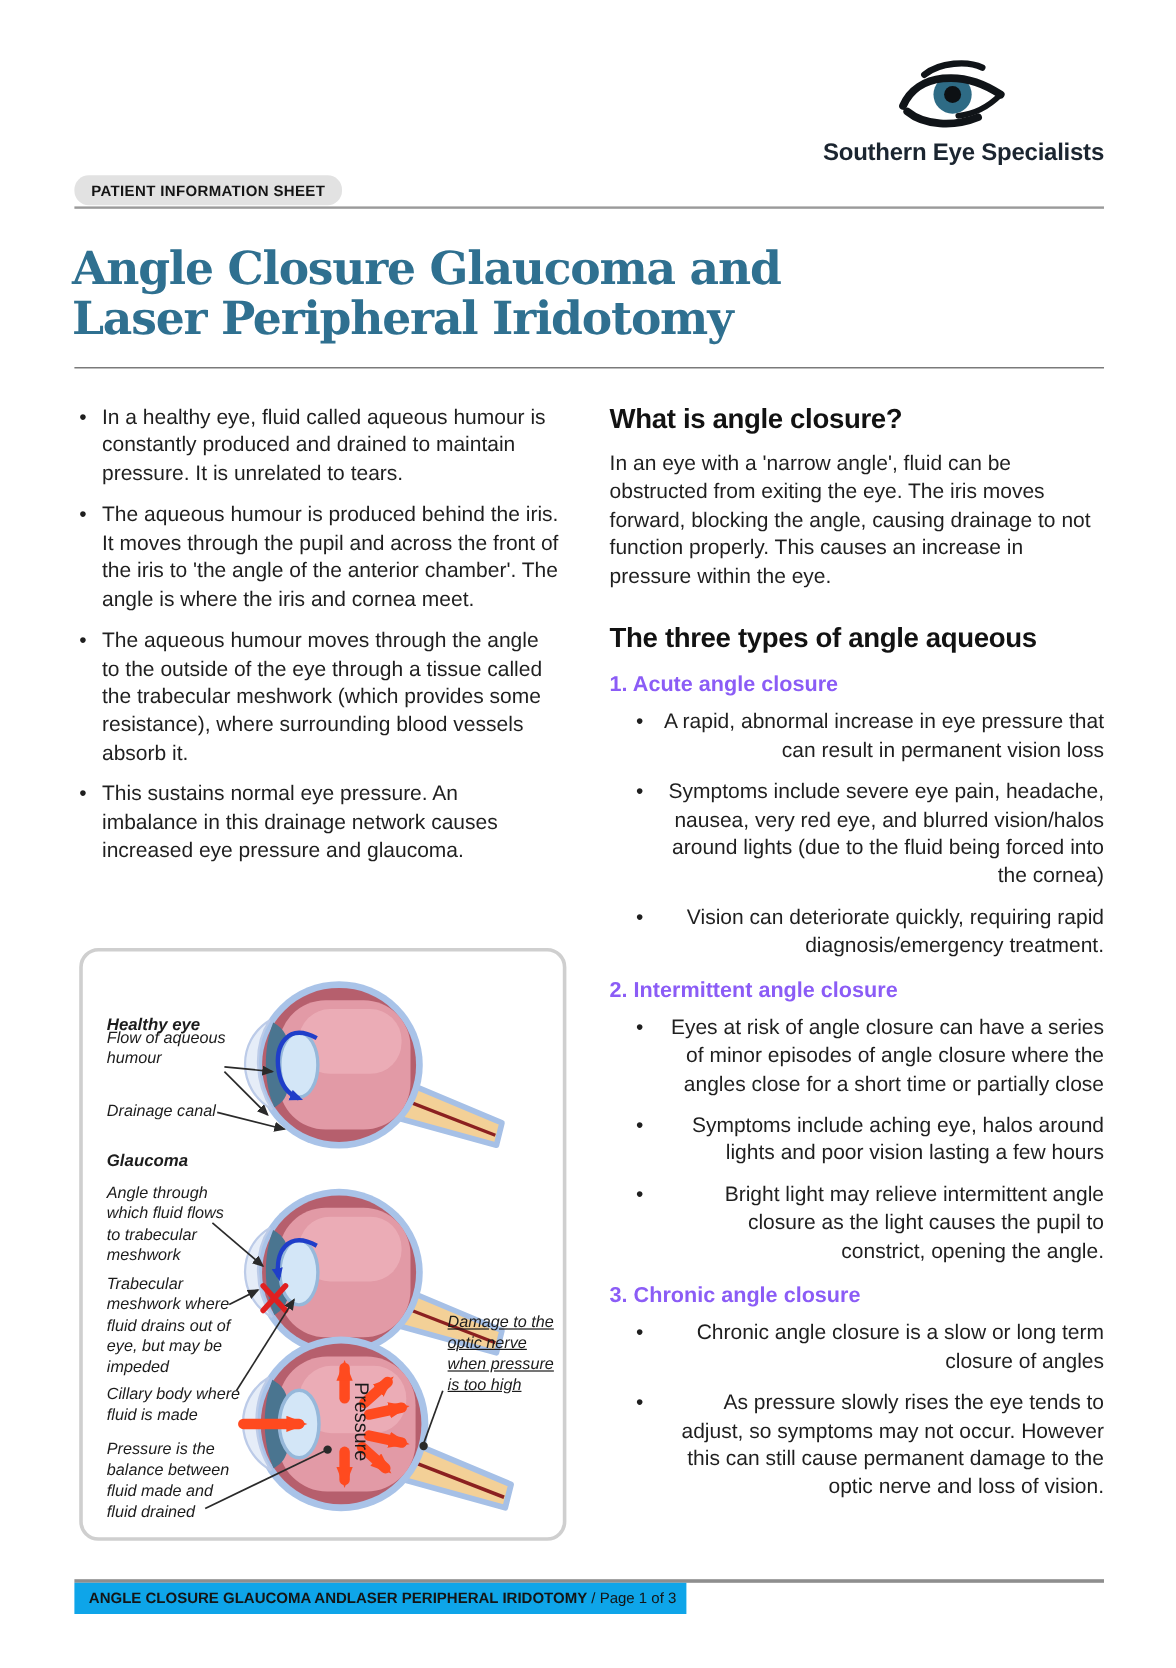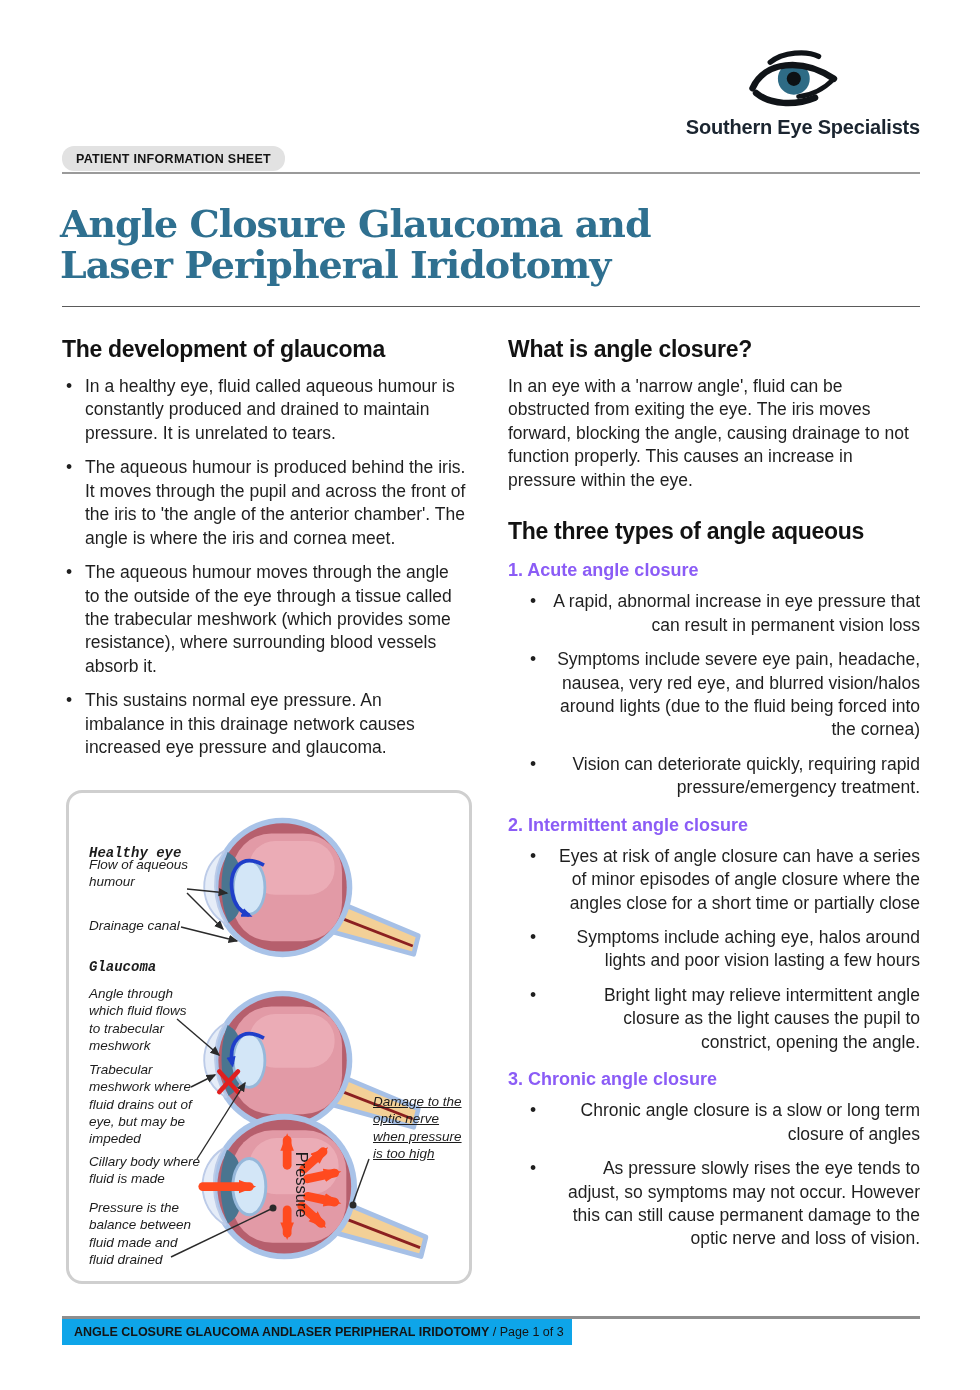--- a/index.html
+++ b/index.html
@@ -29,21 +29,21 @@
         font-size:17.5px;line-height:1.34;}
   ul.bullets > li::before{content:"\2022";position:absolute;left:4px;top:0;}
   #right-col ul.bullets{margin-left:18px;text-align:right;}
   #types-heading{margin-top:26px;}
   
   #diagram-box{position:absolute;left:66px;top:790px;width:400px;height:488px;
         border:3px solid #cfcfcf;border-radius:16px;background:#ffffff;}
   #diagram-svg{position:absolute;left:0;top:0;width:400px;height:488px;}
   .dg-label{position:absolute;font-size:13.5px;font-style:italic;line-height:1.28;
         color:#1c1c1c;width:118px;}
-  .dg-label.bold{font-weight:bold;font-size:14px;font-family:Liberation Mono, monospace;}
+  .dg-label.bold{font-weight:bold;font-size:14px;}
   
   #footer-rule{position:absolute;left:62px;top:1316px;width:858px;height:3px;background:#8e8e8e;}
   #footer-box{position:absolute;left:62px;top:1319px;width:486px;background:#0ea5e9;
         padding:6px 12px 6px 12px;font-size:12.5px;color:#141414;white-space:nowrap;}
   #footer-box .ft-title{font-weight:bold;}
 </style>
 </head>
 <body>
 
 <div id="page">
@@ -61,21 +61,20 @@
   <div id="sheet-label">PATIENT INFORMATION SHEET</div>
   <div id="header-rule"></div>
 
   <div id="main-title">
     <div>Angle Closure Glaucoma and</div>
     <div>Laser Peripheral Iridotomy</div>
   </div>
   <div id="title-rule"></div>
 
   <div id="left-col" class="col">
-    <h2>The development of glaucoma</h2>
     <ul class="bullets">
       <li>In a healthy eye, fluid called aqueous humour is constantly produced and drained to maintain pressure. It is unrelated to tears.</li>
       <li>The aqueous humour is produced behind the iris. It moves through the pupil and across the front of the iris to 'the angle of the anterior chamber'. The angle is where the iris and cornea meet.</li>
       <li>The aqueous humour moves through the angle to the outside of the eye through a tissue called the trabecular meshwork (which provides some resistance), where surrounding blood vessels absorb it.</li>
       <li>This sustains normal eye pressure. An imbalance in this drainage network causes increased eye pressure and glaucoma.</li>
     </ul>
   </div>
 
   <div id="diagram-box">
     <svg id="diagram-svg" viewBox="0 0 400 488">
@@ -155,21 +154,21 @@
   <div id="right-col" class="col">
     <h2>What is angle closure?</h2>
     <p>In an eye with a 'narrow angle', fluid can be obstructed from exiting the eye. The iris moves forward, blocking the angle, causing drainage to not function properly. This causes an increase in pressure within the eye.</p>
 
     <h2 id="types-heading">The three types of angle aqueous</h2>
 
     <h3>1. Acute angle closure</h3>
     <ul class="bullets">
       <li>A rapid, abnormal increase in eye pressure that can result in permanent vision loss</li>
       <li>Symptoms include severe eye pain, headache, nausea, very red eye, and blurred vision/halos around lights (due to the fluid being forced into the cornea)</li>
-      <li>Vision can deteriorate quickly, requiring rapid pressure/emergency treatment.</li>
+      <li>Vision can deteriorate quickly, requiring rapid diagnosis/emergency treatment.</li>
     </ul>
 
     <h3>2. Intermittent angle closure</h3>
     <ul class="bullets">
       <li>Eyes at risk of angle closure can have a series of minor episodes of angle closure where the angles close for a short time or partially close</li>
       <li>Symptoms include aching eye, halos around lights and poor vision lasting a few hours</li>
       <li>Bright light may relieve intermittent angle closure as the light causes the pupil to constrict, opening the angle.</li>
     </ul>
 
     <h3>3. Chronic angle closure</h3>

